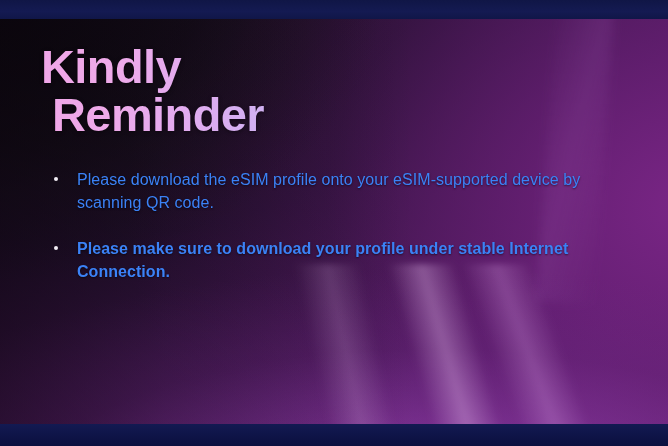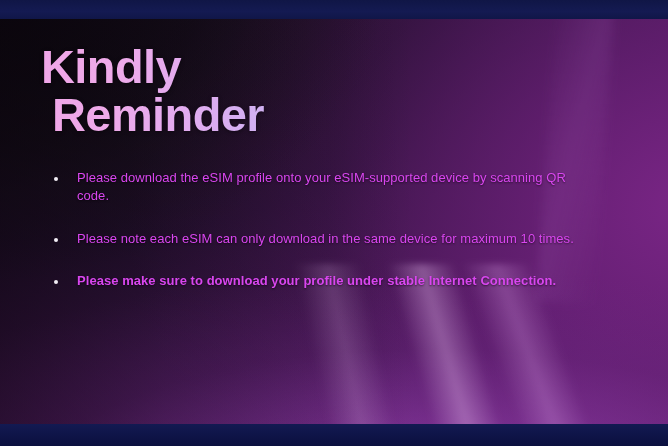--- a/index.html
+++ b/index.html
@@ -177,22 +177,22 @@
   .title .l2 { display:block;margin-left:11px; }
 
   .bullets {
     position:absolute; left:40px; top:150px;
     width:588px;
   }
   .bullet {
     position:relative;
     padding-left:36px;
     margin-bottom:24px;
-    color:#d946ef;
-    font-size:13px;
+    color:#3b82f6;
+    font-size:16px;
     line-height:1.42;
     letter-spacing:.05px;
     text-shadow:0 1px 2px rgba(0,0,0,.55);
     max-width:548px;
   }
   .bullet:last-child { margin-bottom:0;font-weight:bold; }
   .dot {
     position:absolute; left:13px; top:8px;
     width:4px; height:4px;
     border-radius:50%;
@@ -234,24 +234,20 @@
       <span class="l2">Reminder</span>
     </div>
 
     <div class="bullets">
 
       <div class="bullet">
         <span class="dot"></span>
         <span>Please download the eSIM profile onto your eSIM-supported device by scanning QR code.</span>
       </div>
 
-      <div class="bullet">
-        <span class="dot"></span>
-        <span>Please note each eSIM can only download in the same device for maximum 10 times.</span>
-      </div>
 
       <div class="bullet">
         <span class="dot"></span>
         <span>Please make sure to download your profile under stable Internet Connection.</span>
       </div>
 
     </div>
   </div>
 </div>
 

